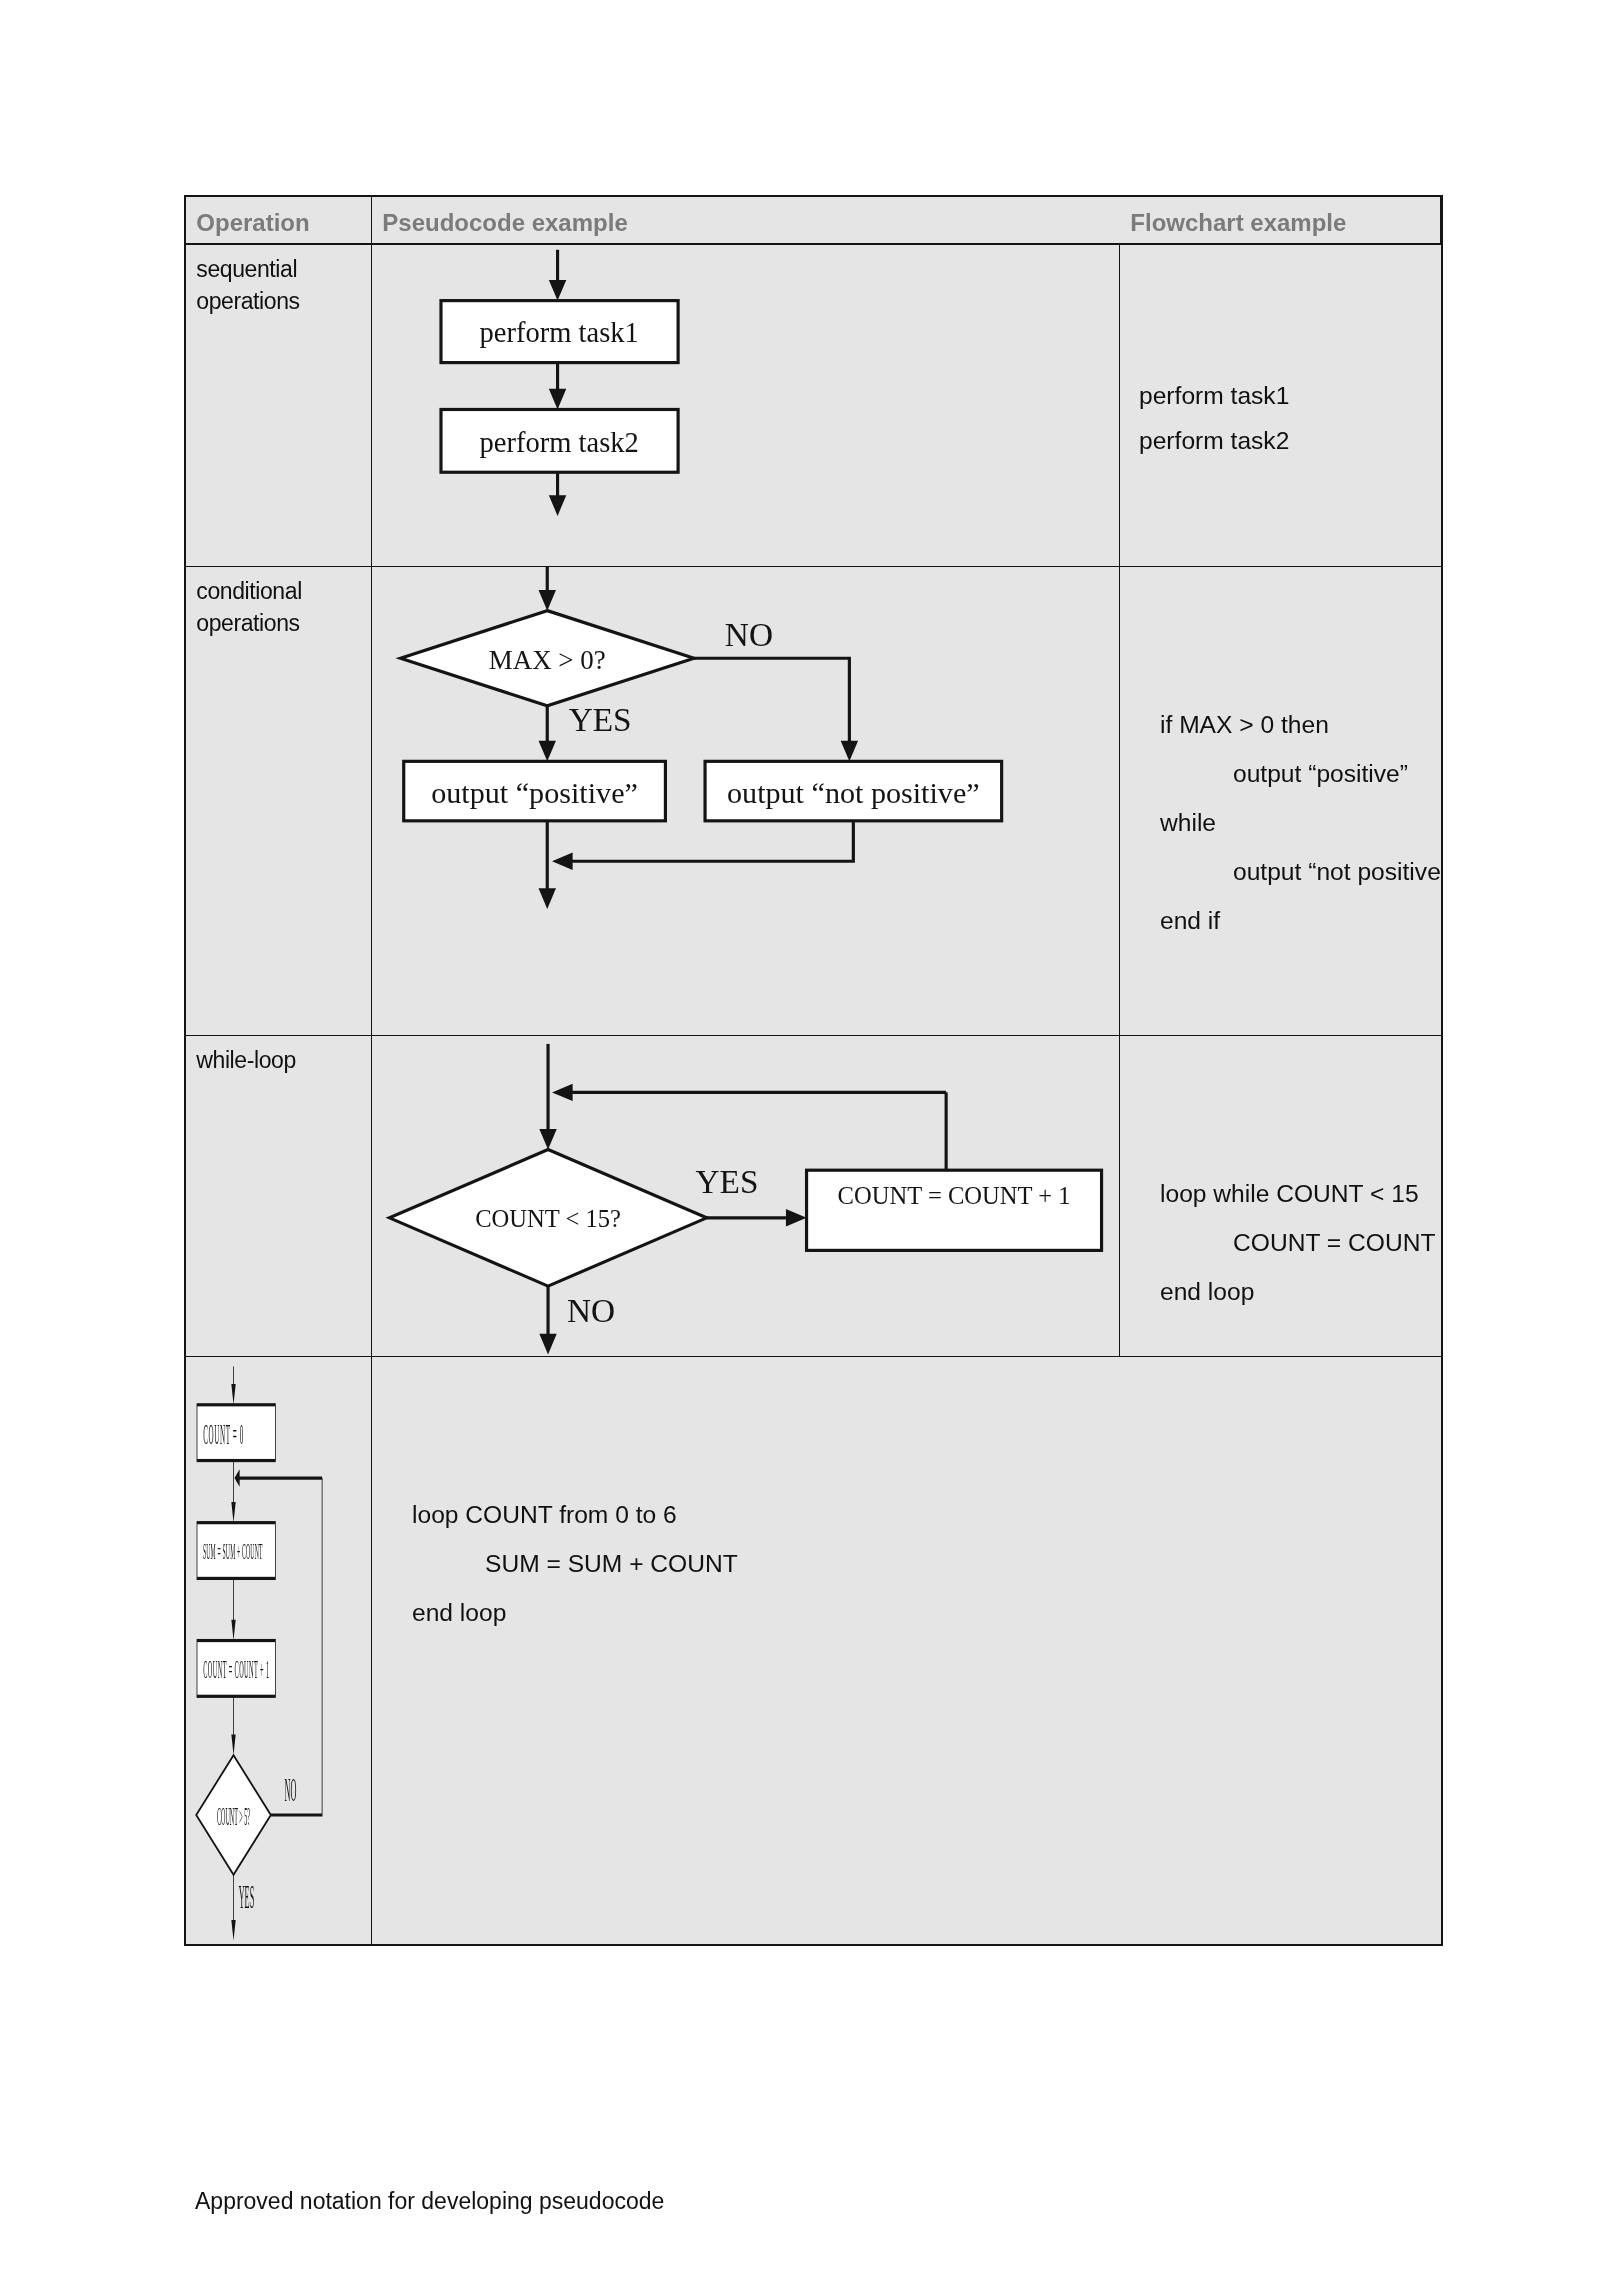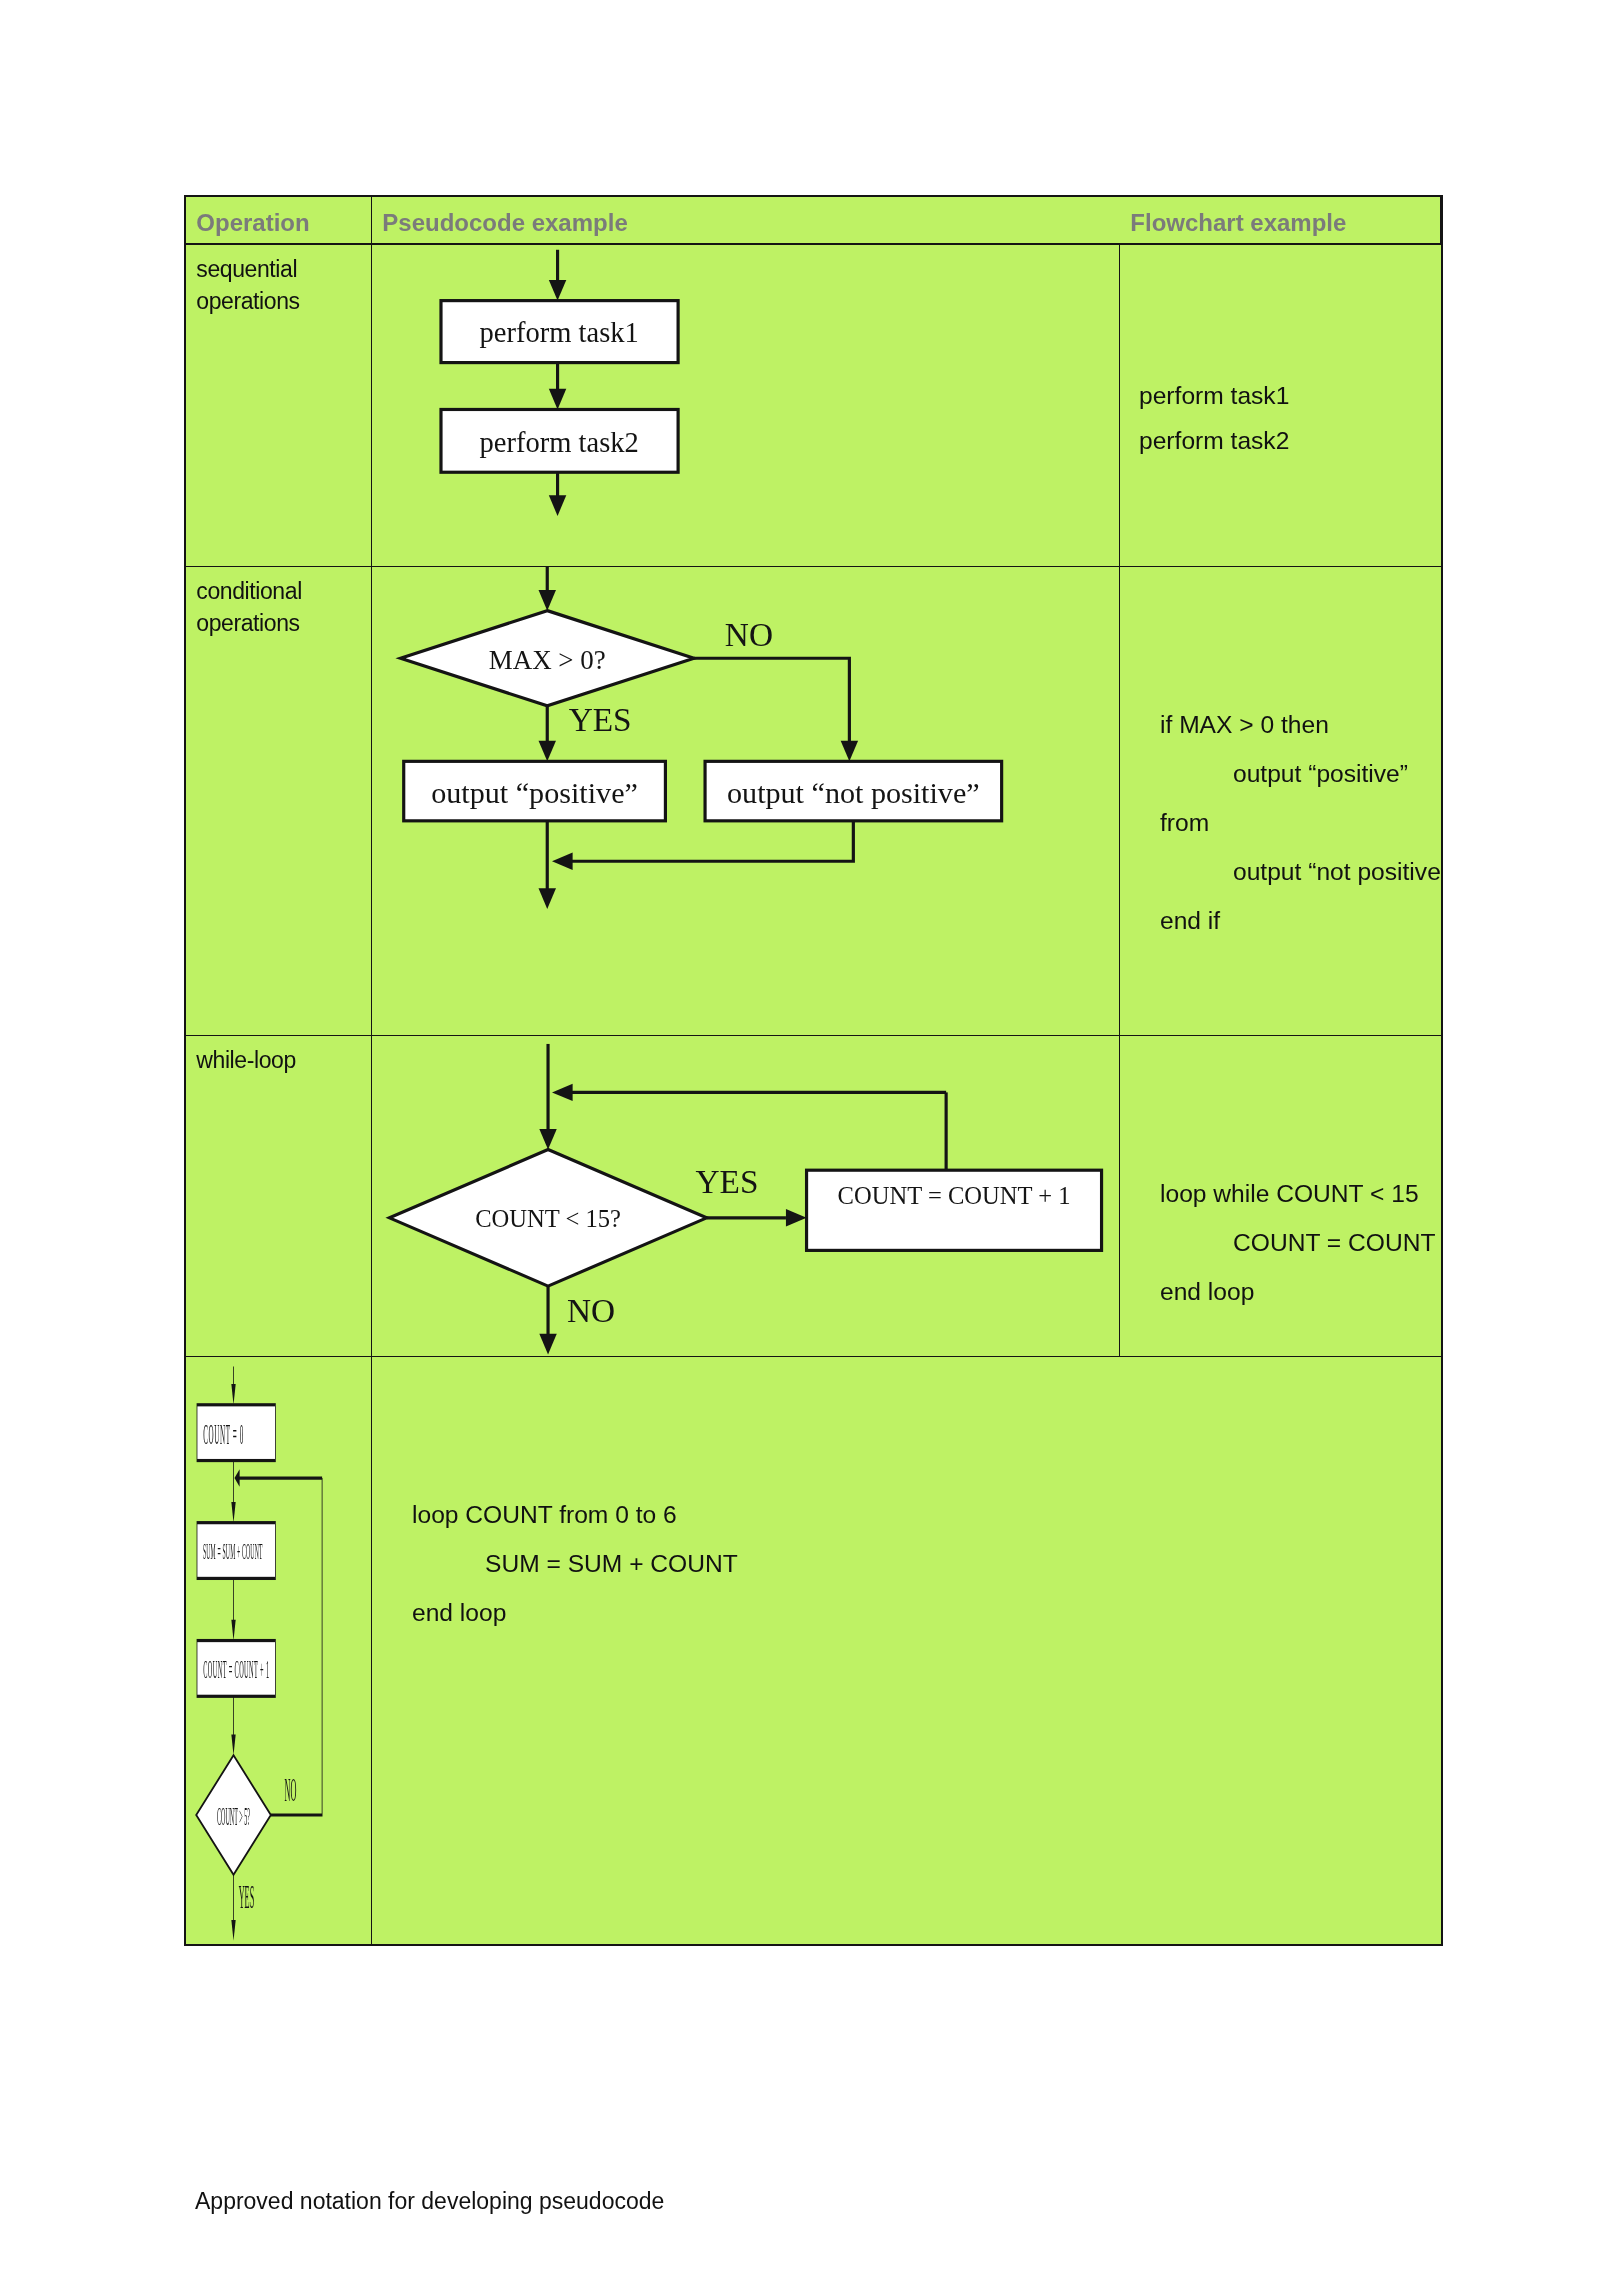--- a/index.html
+++ b/index.html
@@ -11,21 +11,21 @@
     color:#111111;
   }
   .doc-table {
     position:absolute; left:184px; top:195px;
     width:1259px; height:1751px;
     border:2.4px solid #141414;
     display:grid;
     grid-template-columns:186px 748px 1fr;
     grid-template-rows:48px 322px 469px 321px 1fr;
     box-sizing:border-box;
-    background:#bef264;
+    background:#e5e5e5;
   }
   .cell {
     border-right:1.6px solid #141414;
     border-bottom:1.6px solid #141414;
     box-sizing:border-box;
     overflow:hidden;
     position:relative;
   }
   .last-col { border-right:none; }
   .last-row { border-bottom:none; }
@@ -117,21 +117,21 @@
       <text class="ftext fs-box2" x="607" y="297" text-anchor="middle">output “not positive”</text>
       <polyline class="wire" points="607,320 607,371 250,371"></polyline>
       <polygon class="head" points="227,371 253,360 253,382"></polygon>
       <line class="wire" x1="221" y1="320" x2="221" y2="407"></line>
       <polygon class="head" points="221,431 210,405 232,405"></polygon>
     </svg>
   </div>
   <div class="cell pseudo last-col">
     <div class="pline">if MAX &gt; 0 then</div>
     <div class="pline ind">output “positive”</div>
-    <div class="pline">from</div>
+    <div class="pline">while</div>
     <div class="pline ind">output “not positive”</div>
     <div class="pline">end if</div>
   </div>
 
   <div class="cell lbl">while-loop</div>
   <div class="cell flow">
     <svg viewBox="0 0 942 403" preserveAspectRatio="none">
       <line class="wire" x1="222" y1="10" x2="222" y2="119"></line>
       <polygon class="head" points="222,143 211,117 233,117"></polygon>
       <polyline class="wire" points="724,71 250,71"></polyline>

